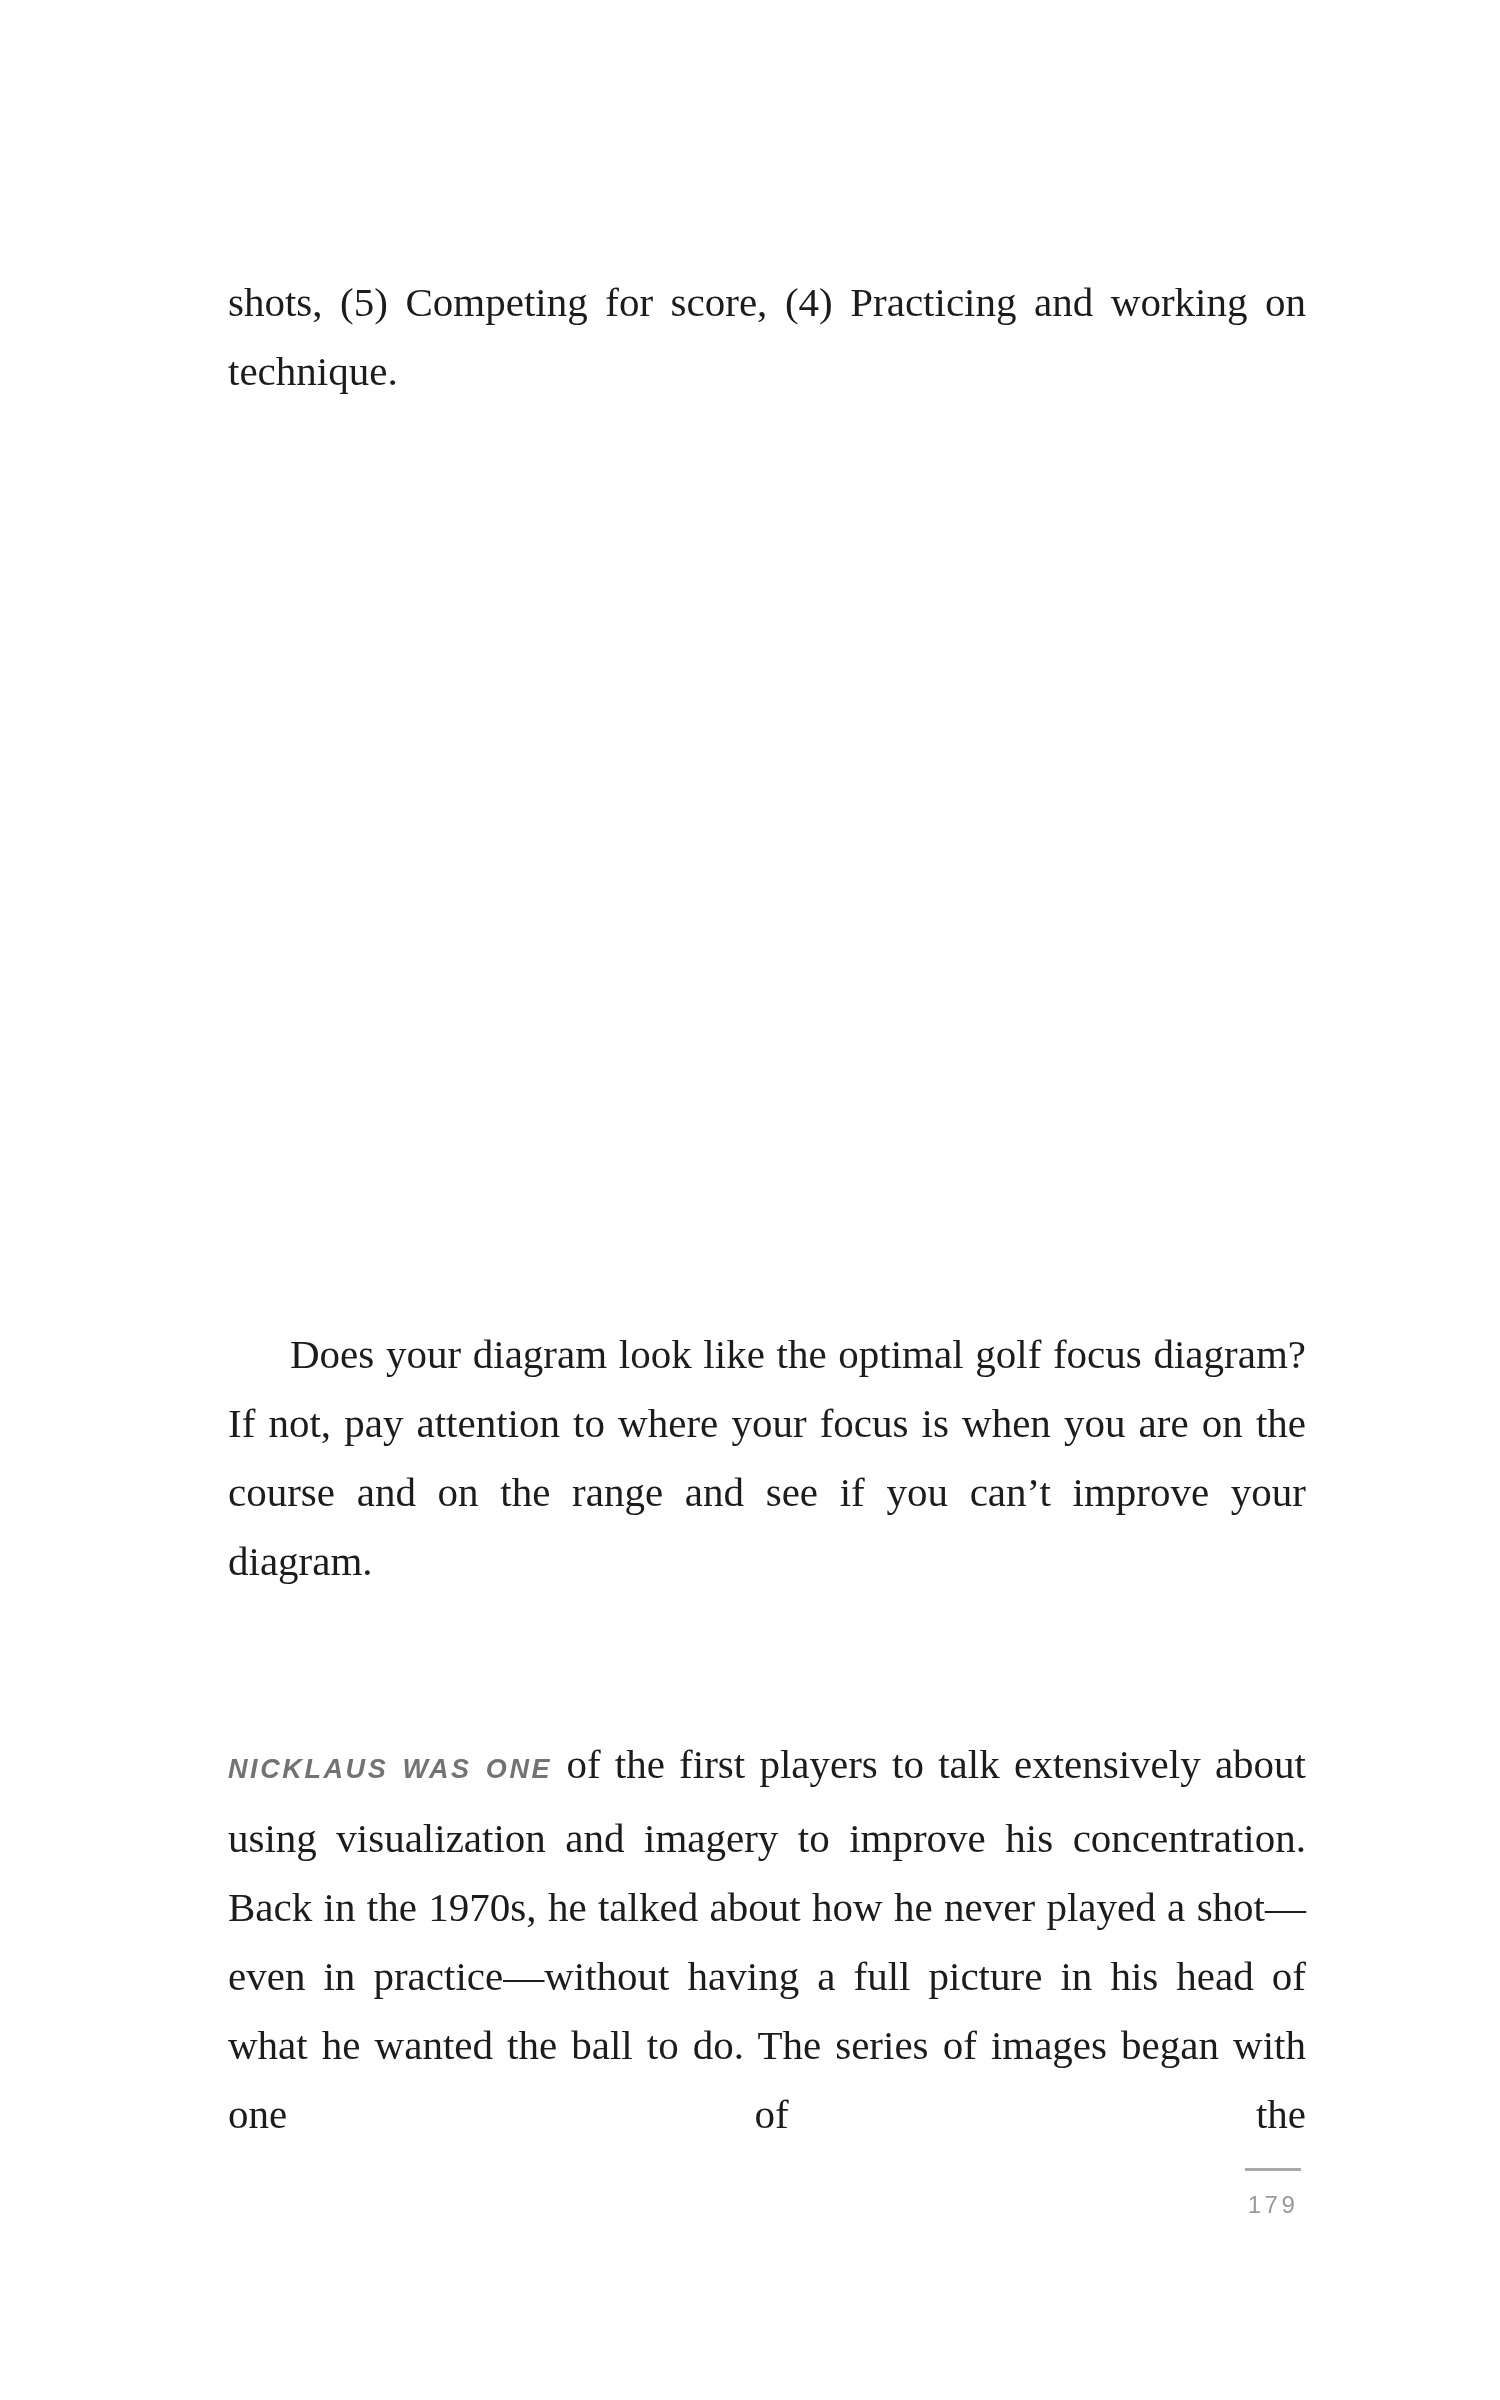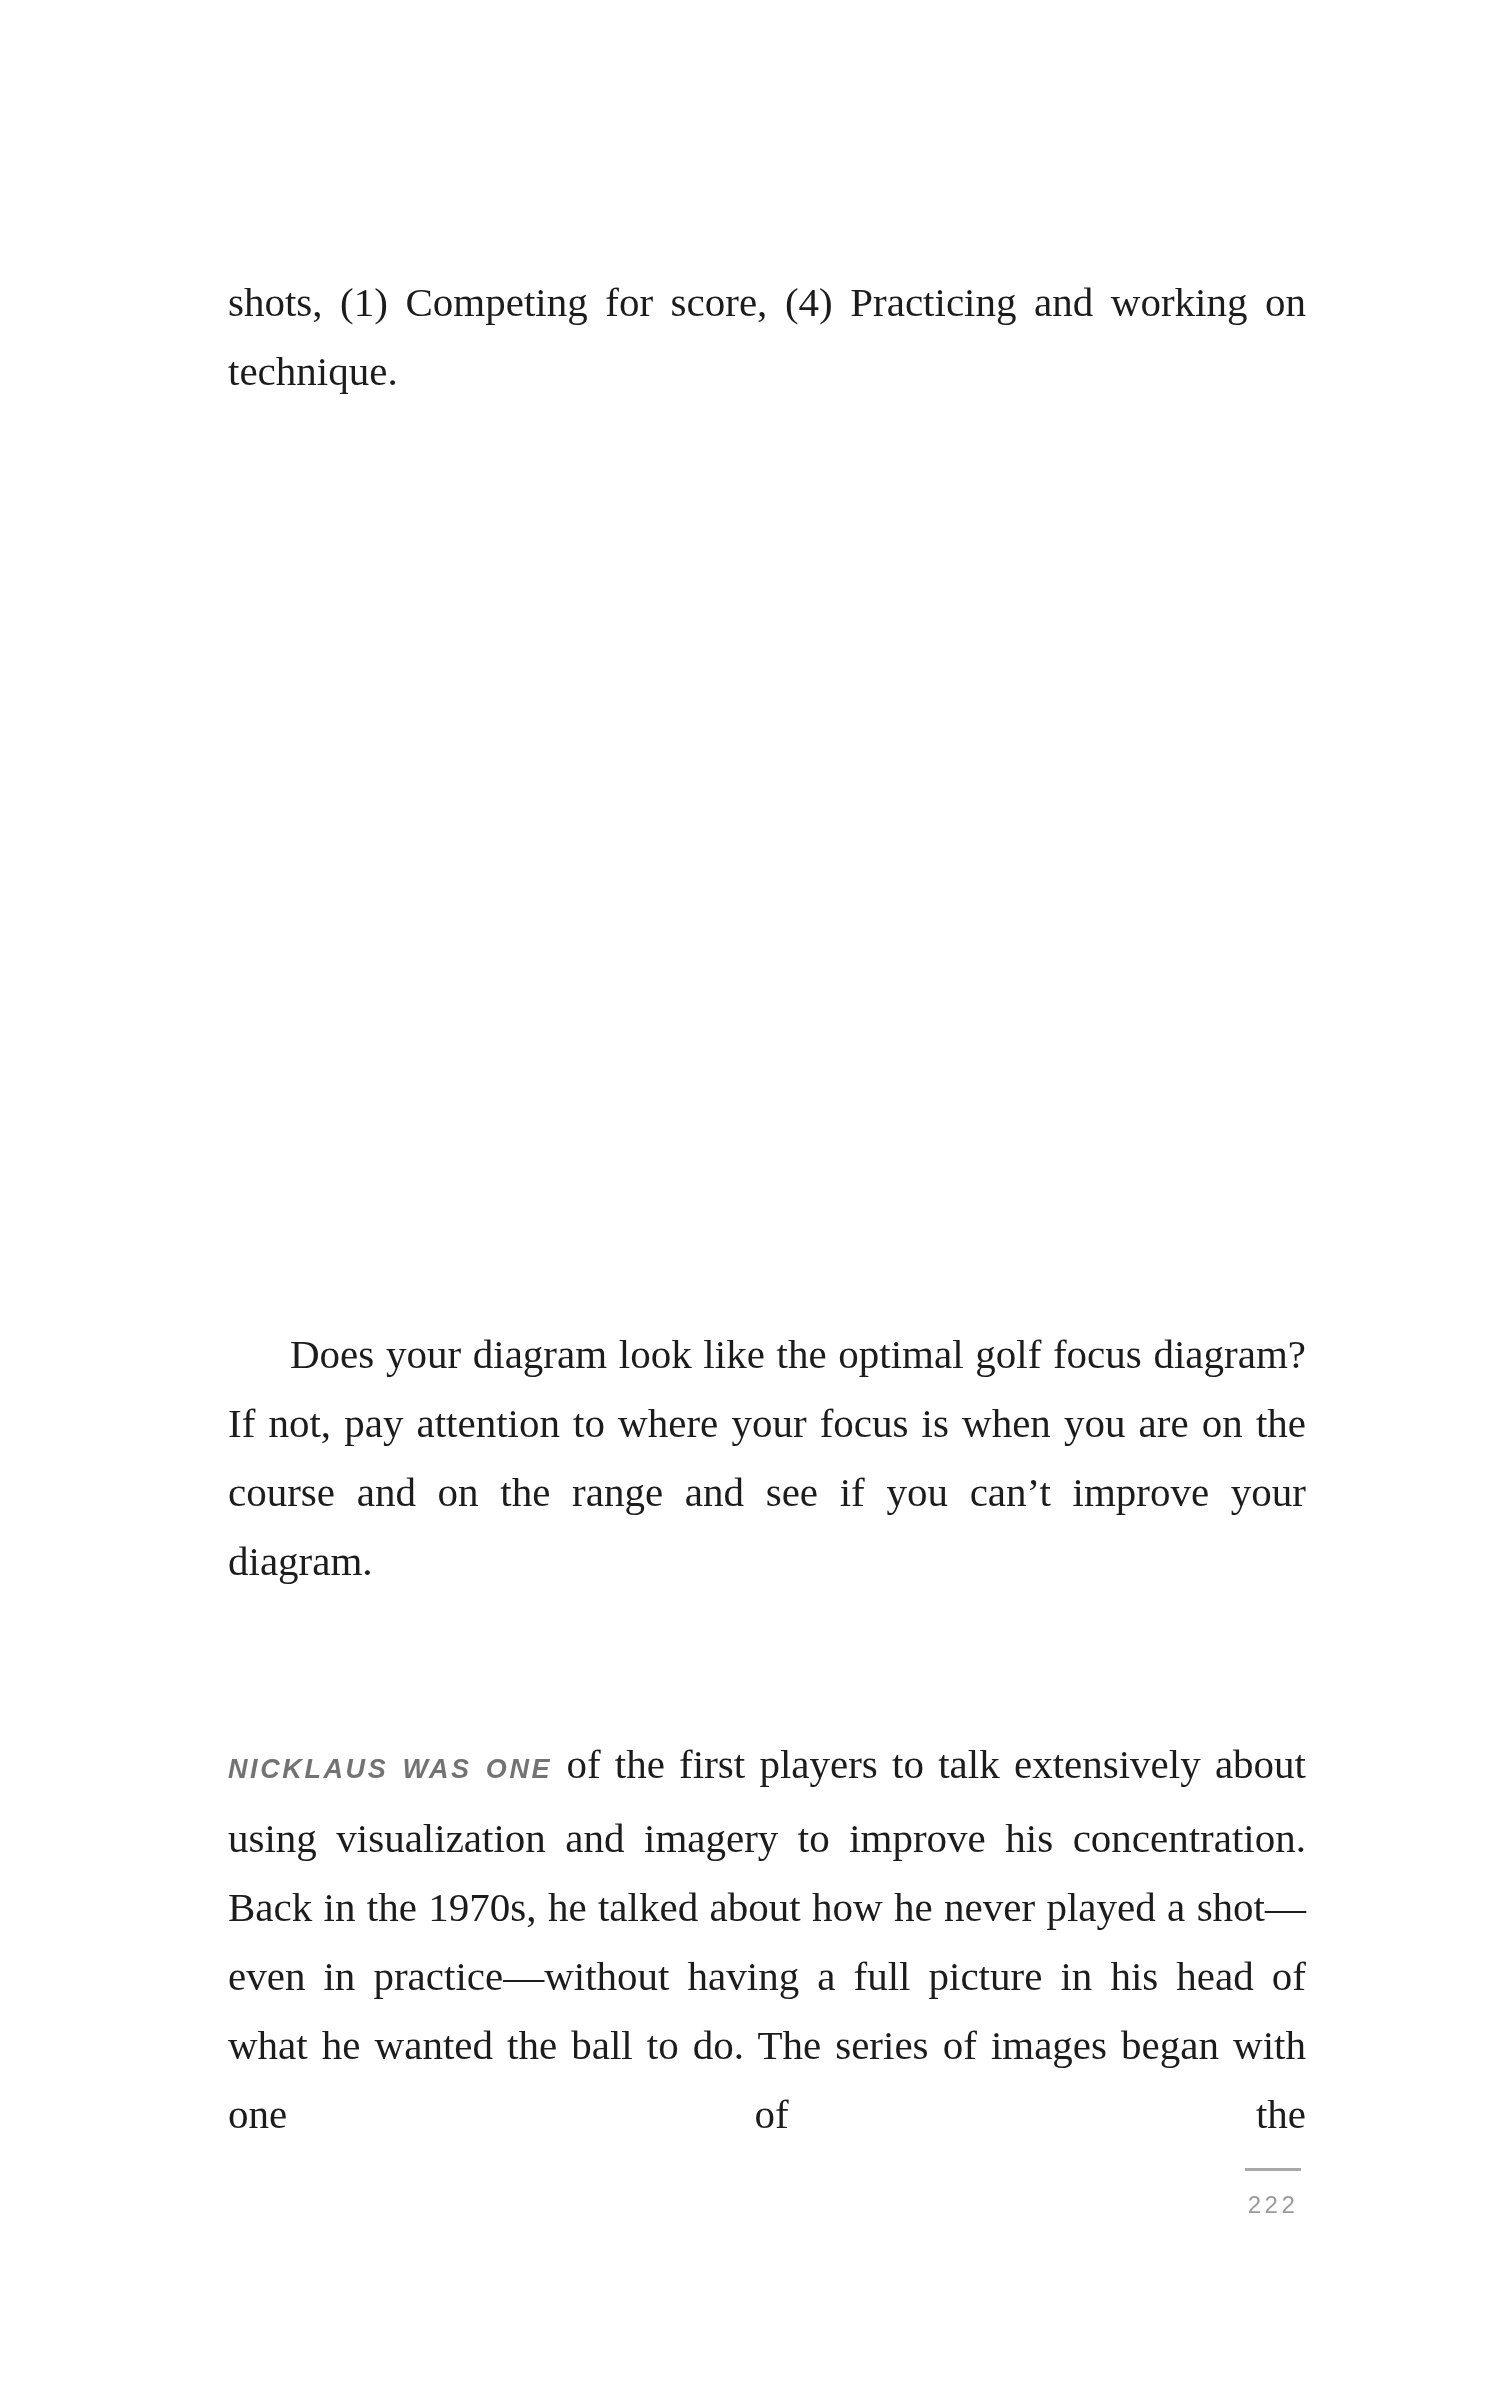--- a/index.html
+++ b/index.html
@@ -153,30 +153,30 @@
     line-height: 1;
   }
 </style>
 </head>
 <body>
 
 <div class="page">
 
 
   <div class="text-col para-1">
-    <p class="body">shots, (1) Competing for score, (4) Practicing and working on technique.</p>
+    <p class="body">shots, (5) Competing for score, (4) Practicing and working on technique.</p>
   </div>
 
 
   <div class="text-col para-2">
     <p class="body lead-indent">Does your diagram look like the optimal golf focus diagram?  If not, pay attention to where your focus is when you are on the course and on the range and see if you can’t improve your diagram.</p>
   </div>
 
   <div class="text-col para-3">
     <p class="body"><span class="smallcaps-lead">Nicklaus was one</span><span> of the first players to talk extensively about using visualization and imagery to improve his concentration. Back in the 1970s, he talked about how he never played a shot—even in practice—without having a full picture in his head of what he wanted the ball to do. The series of images began with one of the</span></p>
   </div>
 
   <div class="folio">
     <div class="folio-rule"></div>
-    <div class="folio-number">222</div>
+    <div class="folio-number">179</div>
   </div>
 
 </div>
 
 </body></html>

